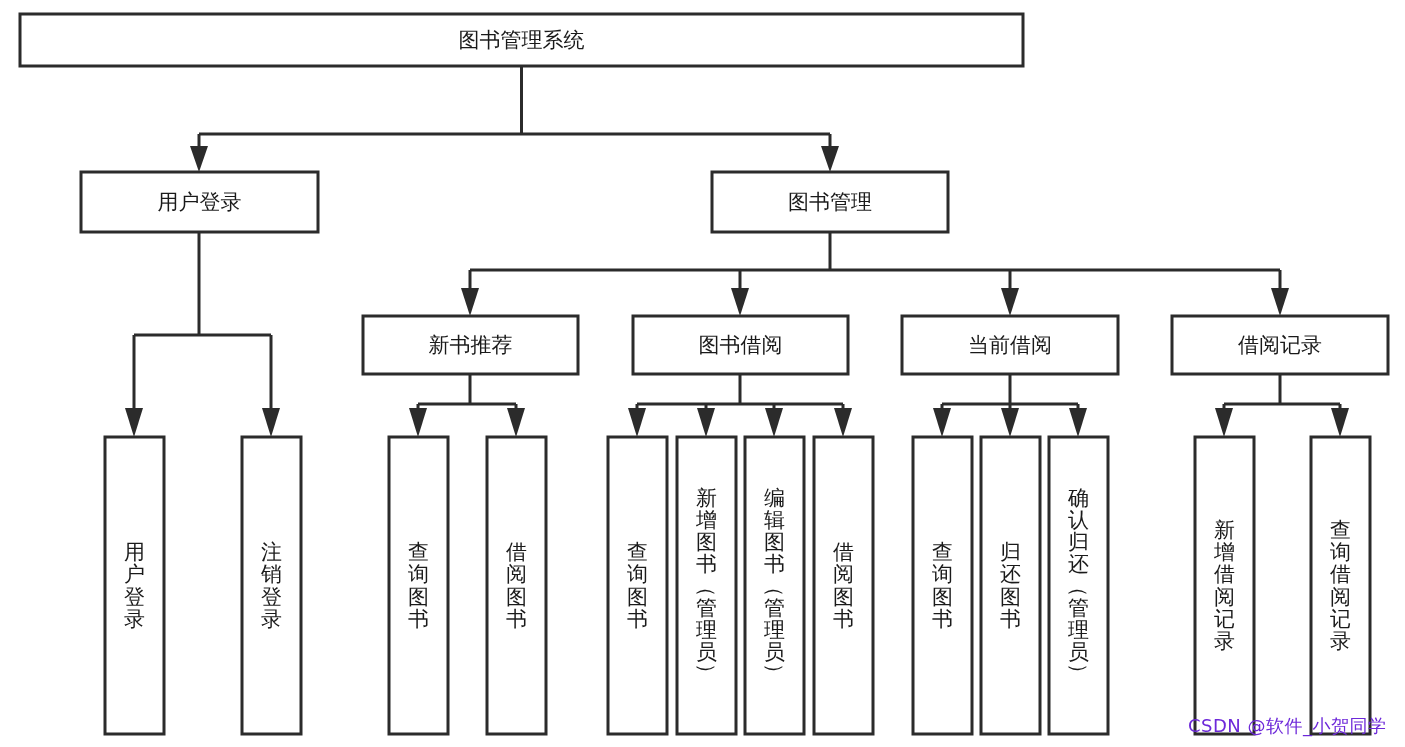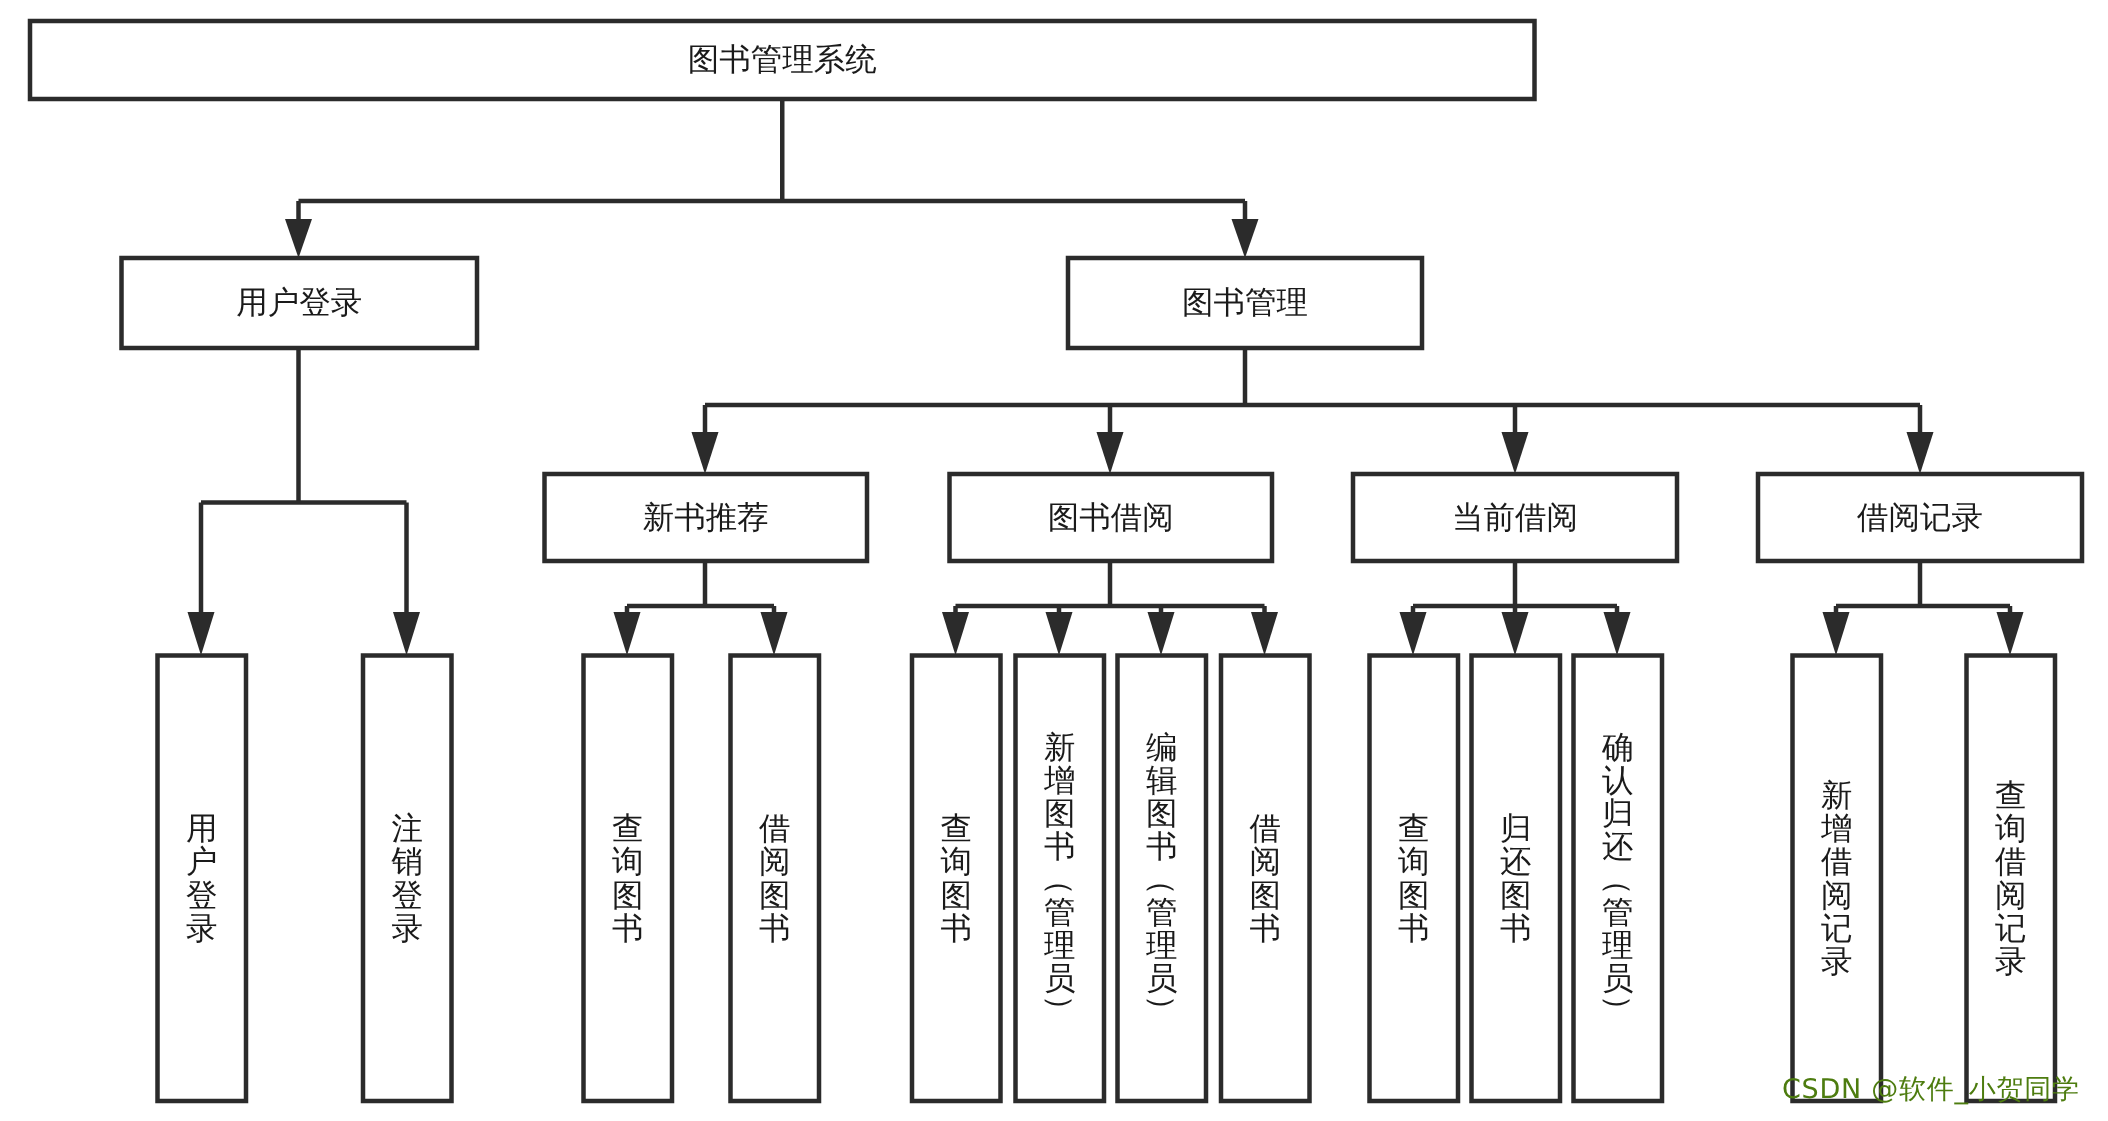--- a/index.html
+++ b/index.html
@@ -48,21 +48,21 @@
     font-family: "DejaVu Sans", "Liberation Sans", sans-serif;
     font-size: 21px;
     fill: #1a1a1a;
     text-anchor: middle;
     dominant-baseline: middle;
   }
   .watermark-text {
     position: absolute;
     font-family: "DejaVu Sans", "Liberation Sans", sans-serif;
     font-size: 18px;
-    color: #4d7c0f;
+    color: #6d28d9;
     white-space: nowrap;
     left: 1188px;
     top: 714px;
     letter-spacing: 0.5px;
     user-select: none;
   }
   
   .vlabel {
     position: absolute;
     display: flex;

